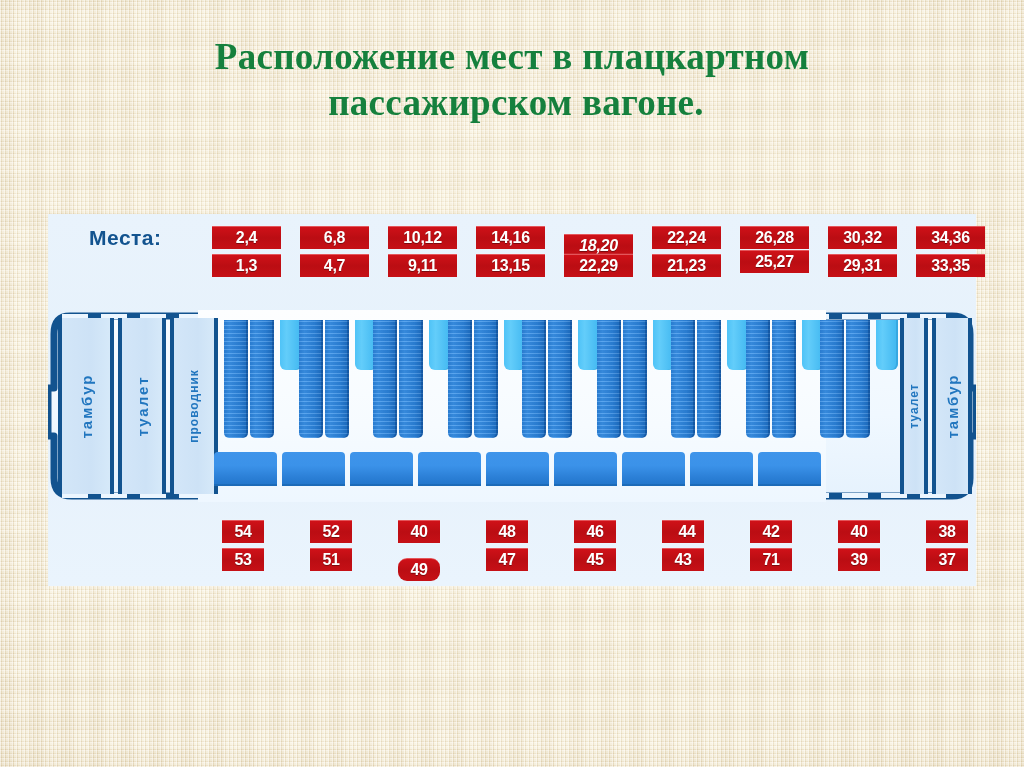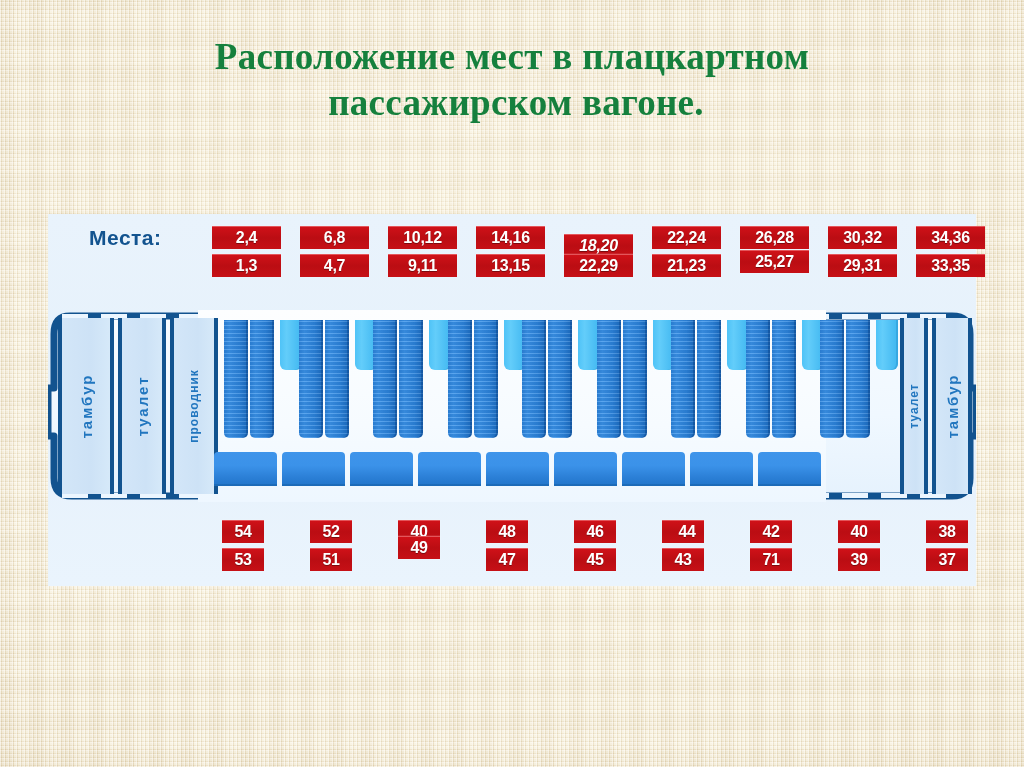--- a/index.html
+++ b/index.html
@@ -348,21 +348,21 @@
       <div class="tag narrow" style="left: 262px; top: 306px;">52</div>
       <div class="tag narrow" style="left: 350px; top: 306px;">40</div>
       <div class="tag narrow" style="left: 438px; top: 306px;">48</div>
       <div class="tag narrow" style="left: 526px; top: 306px;">46</div>
       <div class="tag narrow" style="left: 614px; top: 306px; padding-left: 8px;">44</div>
       <div class="tag narrow" style="left: 702px; top: 306px;">42</div>
       <div class="tag narrow" style="left: 790px; top: 306px;">40</div>
       <div class="tag narrow" style="left: 878px; top: 306px;">38</div>
       <div class="tag narrow" style="left: 174px; top: 334px;">53</div>
       <div class="tag narrow" style="left: 262px; top: 334px;">51</div>
-      <div class="tag narrow" style="left: 350px; top: 322px;">49</div>
+      <div class="tag narrow" style="left: 350px; top: 344px; border-radius: 9px;">49</div>
       <div class="tag narrow" style="left: 438px; top: 334px;">47</div>
       <div class="tag narrow" style="left: 526px; top: 334px;">45</div>
       <div class="tag narrow" style="left: 614px; top: 334px;">43</div>
       <div class="tag narrow" style="left: 702px; top: 334px;">71</div>
       <div class="tag narrow" style="left: 790px; top: 334px;">39</div>
       <div class="tag narrow" style="left: 878px; top: 334px;">37</div>
     </div>
 
 </div>
 

